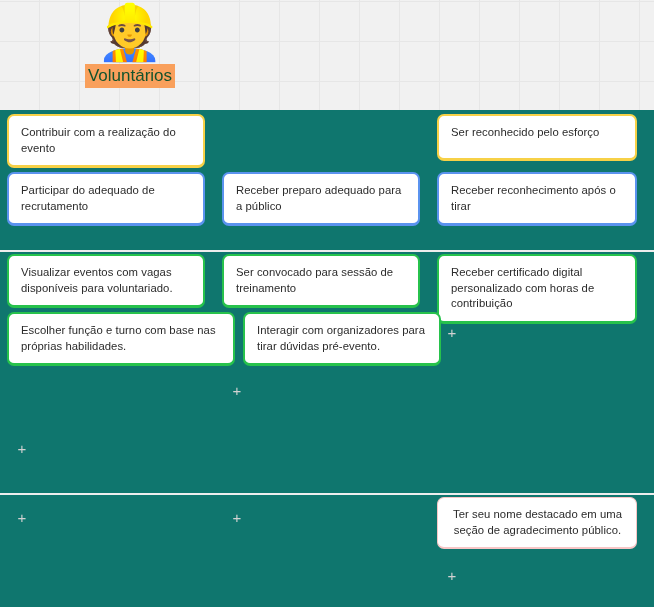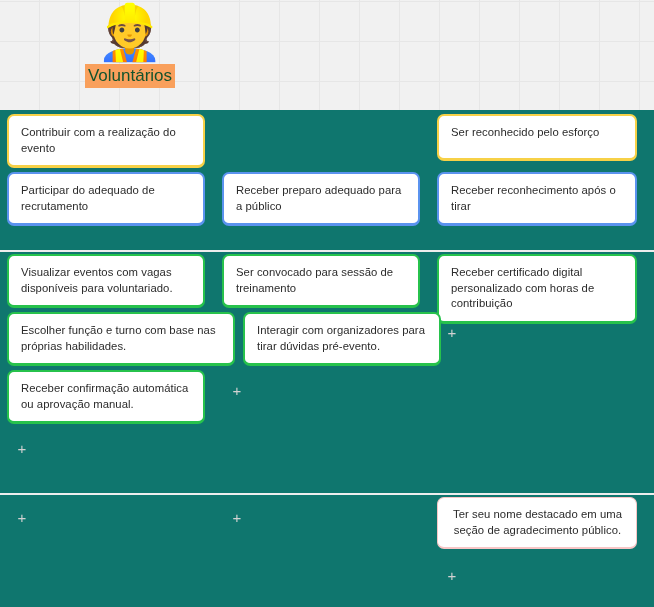--- a/index.html
+++ b/index.html
@@ -117,21 +117,20 @@
     <div class="card c-yellow" style="left: 7px; top: 4px; width: 198px; min-height: 47px;">Contribuir com a realização do evento</div>
     <div class="card c-yellow" style="left: 437px; top: 4px; width: 200px; min-height: 47px;">Ser reconhecido pelo esforço</div>
     <div class="card c-blue" style="left: 7px; top: 62px; width: 198px; min-height: 47px;">Participar do adequado de recrutamento</div>
     <div class="card c-blue" style="left: 222px; top: 62px; width: 198px; min-height: 47px;">Receber preparo adequado para a público</div>
     <div class="card c-blue" style="left: 437px; top: 62px; width: 200px; min-height: 47px;">Receber reconhecimento após o tirar</div>
     <div class="card c-green" style="left: 222px; top: 144px; width: 198px; min-height: 47px;">Ser convocado para sessão de treinamento</div>
     <div class="card c-green" style="left: 7px; top: 144px; width: 198px; min-height: 47px;">Visualizar eventos com vagas disponíveis para voluntariado.</div>
     <div class="card c-green" style="left: 437px; top: 144px; width: 200px; min-height: 47px;">Receber certificado digital personalizado com horas de contribuição</div>
     <div class="card c-green" style="left: 7px; top: 202px; width: 228px; min-height: 47px;">Escolher função e turno com base nas próprias habilidades.</div>
     <div class="card c-green" style="left: 222px; top: 202px; width: 198px; min-height: 47px; margin-left: 21px;">Interagir com organizadores para tirar dúvidas pré-evento.</div>
-    <div class="card c-green" style="left: 7px; top: 260px; width: 198px; min-height: 47px;">Receber confirmação automática ou aprovação manual.</div>
     <div class="add-btn" style="left: 445px; top: 216px;">+</div>
     <div class="add-btn" style="left: 230px; top: 274px;">+</div>
     <div class="add-btn" style="left: 15px; top: 332px;">+</div>
     <div class="card c-pink" style="left: 437px; top: 387px; width: 200px; min-height: 47px; text-align: center;">Ter seu nome destacado em uma seção de agradecimento público.</div>
     <div class="add-btn" style="left: 15px; top: 401px;">+</div>
     <div class="add-btn" style="left: 230px; top: 401px;">+</div>
     <div class="add-btn" style="left: 445px; top: 459px;">+</div>
     <div class="divider" style="top: 140px;"></div>
     <div class="divider" style="top: 383px;"></div>
   </div>

